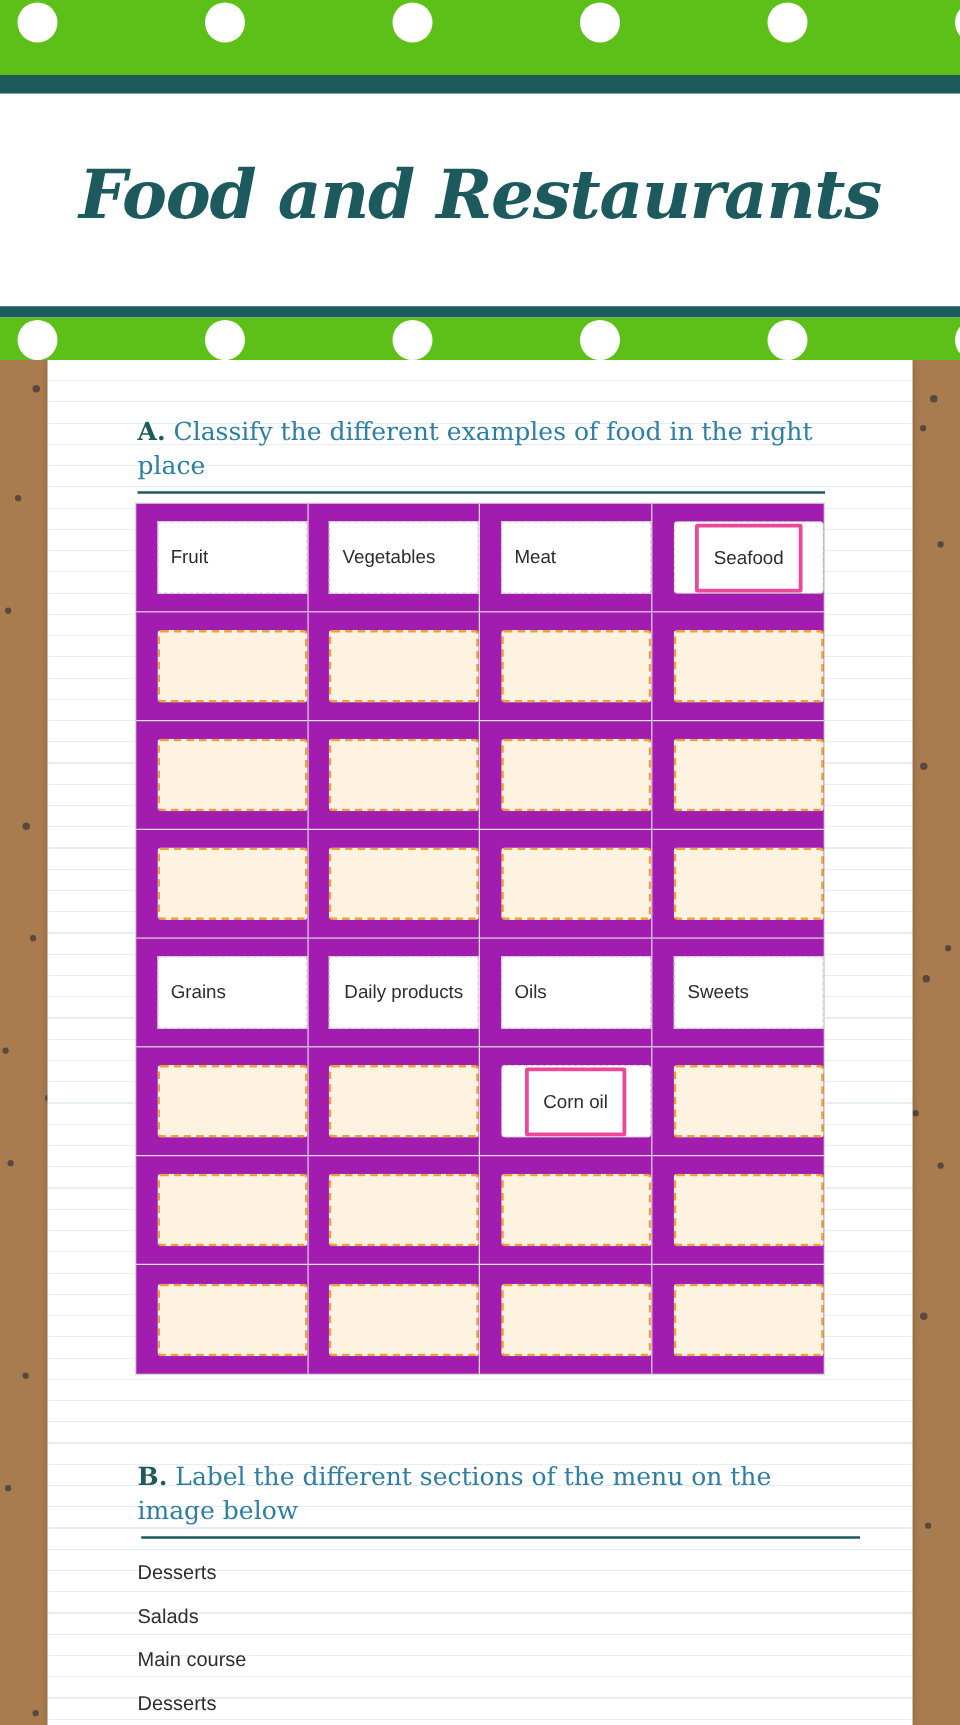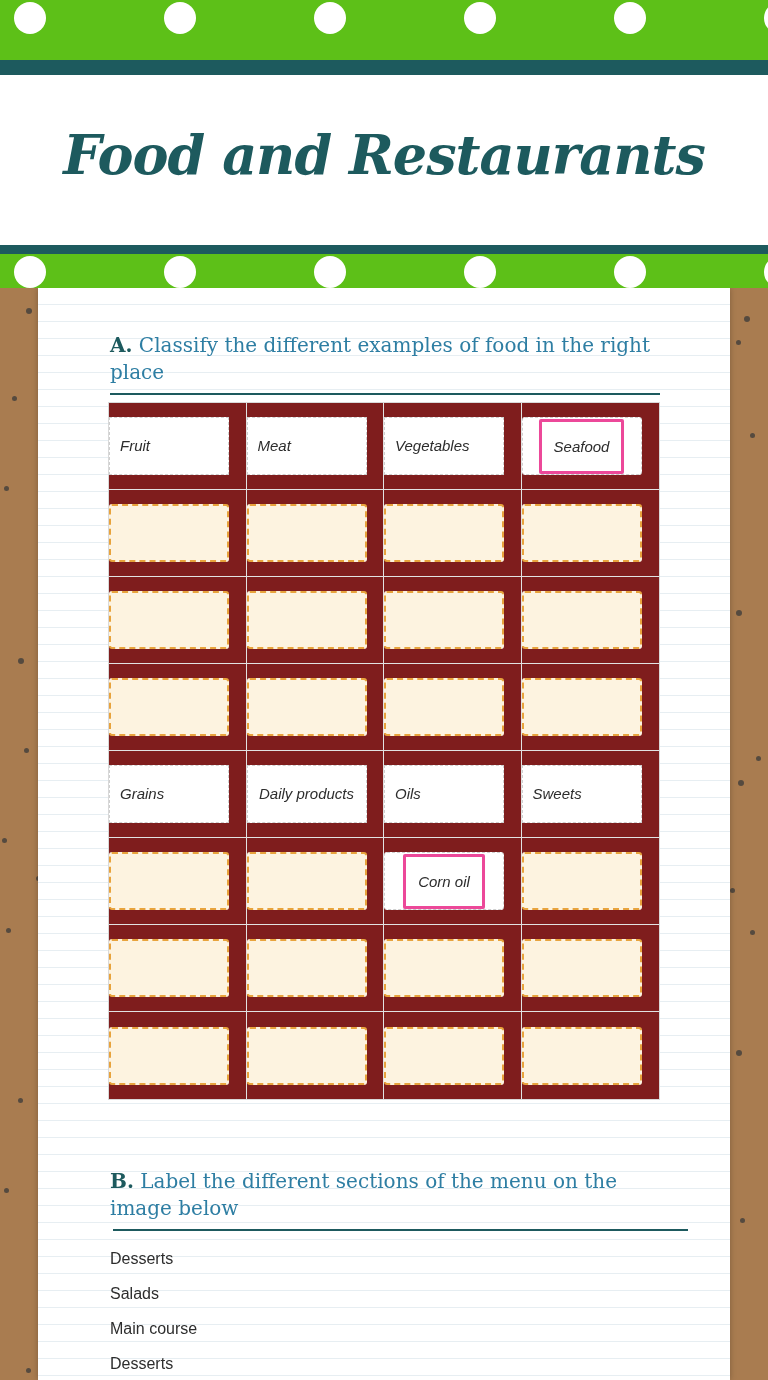--- a/index.html
+++ b/index.html
@@ -151,24 +151,23 @@
     border-collapse: collapse;
   }
   .table .row { display: flex; }
   .table .cell {
     width: 138px;
     height: 87px;
     border-right: 1px solid #e2e2e2;
     border-bottom: 1px solid #e2e2e2;
     display: flex;
     align-items: center;
-    justify-content: flex-start;
-    background: #7f1d1d;
+    justify-content: flex-end;
+    background: #a21caf;
     position: relative;
-    font-style: italic;
   }
   .table .cell:last-child { border-right: none; }
   .table .row:last-child .cell { border-bottom: none; }
 
   .label-box {
     width: 120px;
     min-height: 58px;
     border: 1px dashed #cfcfcf;
     background: #ffffff;
     display: flex;
@@ -289,24 +288,24 @@
     </div>
     <div class="rule" style="left:72px; top:105px; width:550px;"></div>
 
     <div class="table">
 
       <div class="row">
         <div class="cell">
           <div class="label-box">Fruit</div>
         </div>
         <div class="cell">
+          <div class="label-box">Vegetables</div>
+        </div>
+        <div class="cell">
           <div class="label-box">Meat</div>
-        </div>
-        <div class="cell">
-          <div class="label-box">Vegetables</div>
         </div>
         <div class="cell">
           <div class="chip-holder plain">
             <span class="chip">Seafood</span>
           </div>
         </div>
       </div>
 
       <div class="row">
         <div class="cell">

